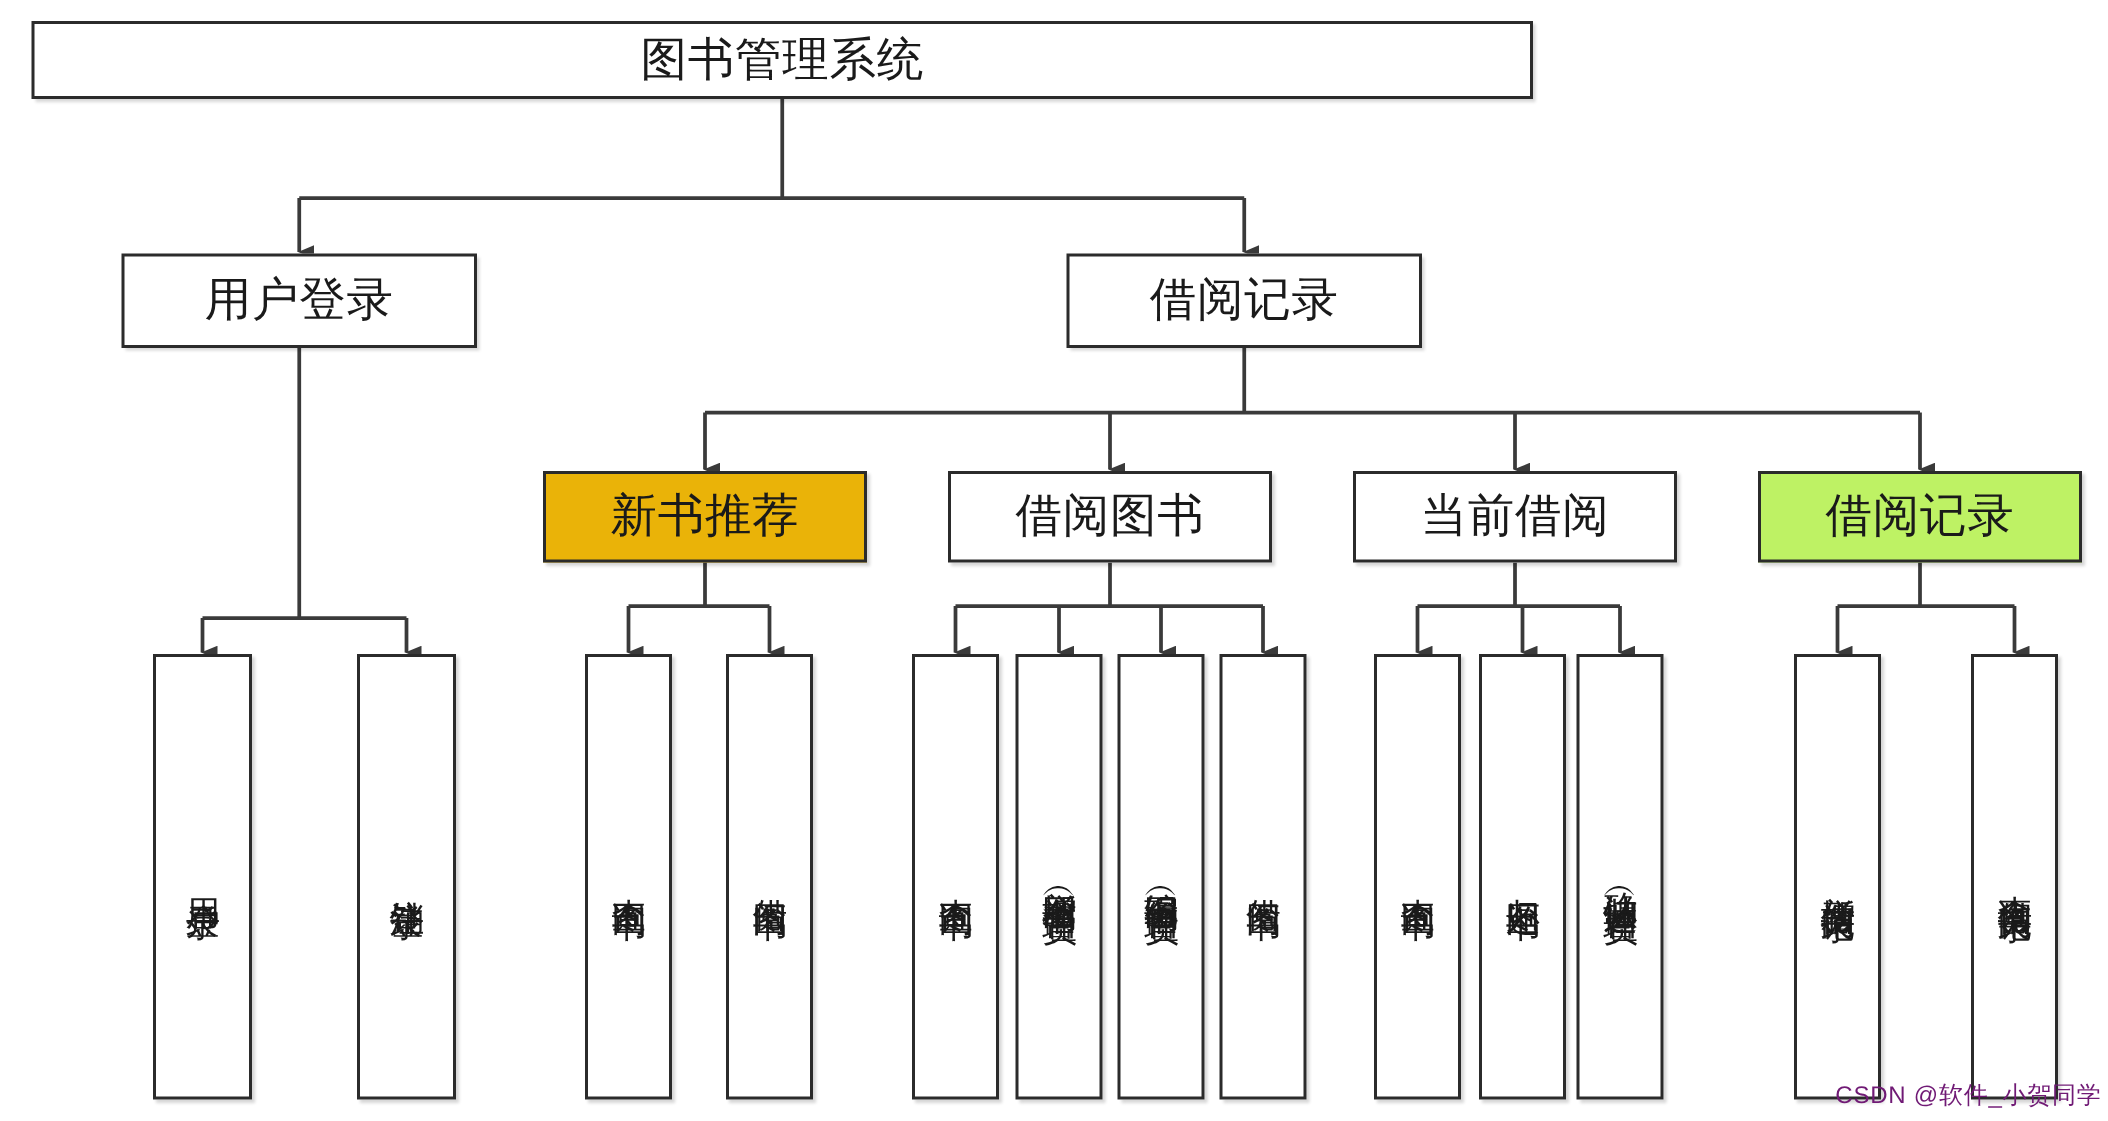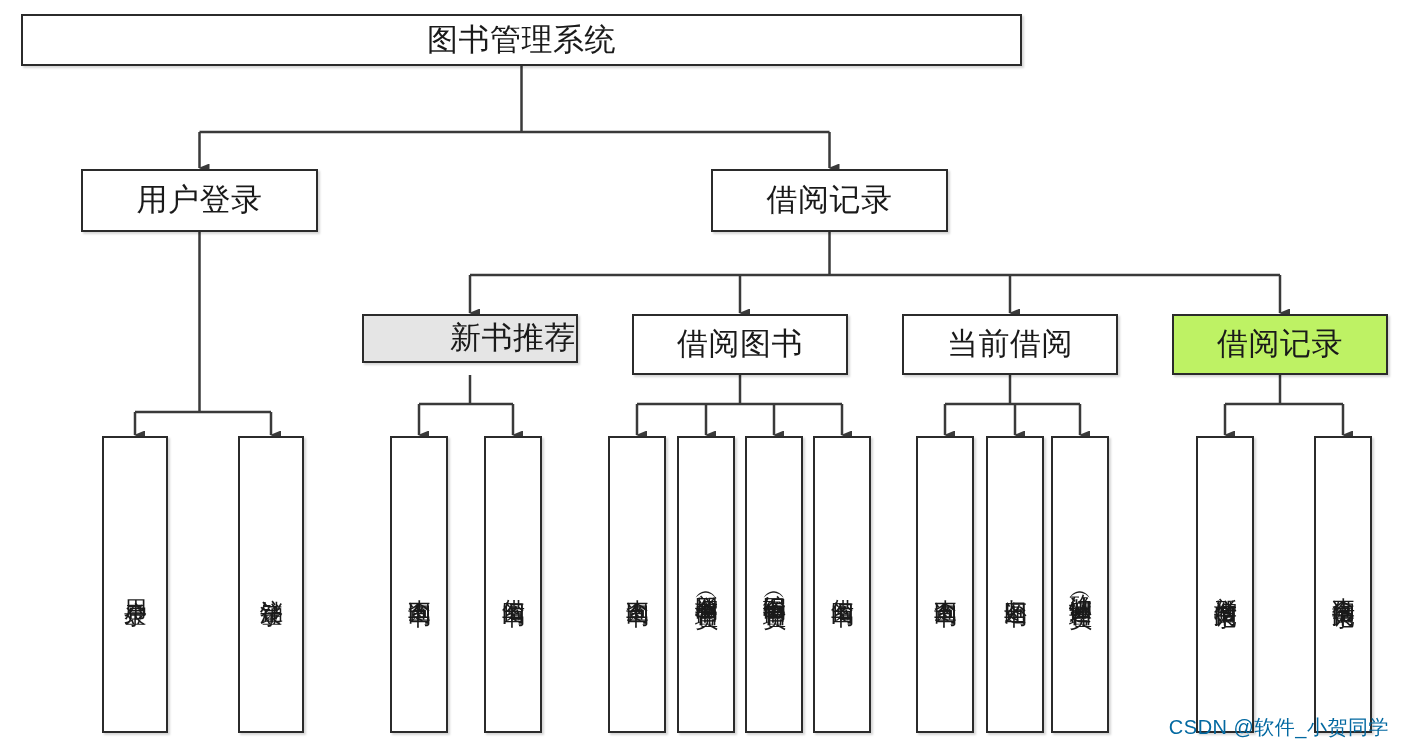--- a/index.html
+++ b/index.html
@@ -46,24 +46,24 @@
     font-size: 31px;
   }
   .node.vertical .node-label {
     font-size: 23px;
     writing-mode: vertical-rl;
     text-orientation: upright;
     letter-spacing: 2px;
   }
   .watermark {
     position: absolute;
-    right: 16px;
+    right: 4px;
     bottom: 6px;
-    font-size: 20px;
-    color: #0369a1;
+    font-size: 16px;
+    color: #701a75;
     z-index: 5;
     white-space: nowrap;
     letter-spacing: 0.5px;
   }
 </style>
 </head>
 <body>
 
 <div id="canvas">
   <svg id="wires" viewBox="0 0 1405 747" preserveAspectRatio="none">
@@ -112,21 +112,21 @@
   <div id="node-layer">
       <div class="node horizontal" style="left: 21px; top: 14px; width: 1001px; height: 52px; border-color: rgb(43, 43, 43); background: rgb(255, 255, 255);">
         <span class="node-label" style="color: rgb(26, 26, 26);">图书管理系统</span>
       </div>
       <div class="node horizontal" style="left: 81px; top: 169px; width: 237px; height: 63px; border-color: rgb(43, 43, 43); background: rgb(255, 255, 255);">
         <span class="node-label" style="color: rgb(26, 26, 26);">用户登录</span>
       </div>
       <div class="node horizontal" style="left: 711px; top: 169px; width: 237px; height: 63px; border-color: rgb(43, 43, 43); background: rgb(255, 255, 255);">
         <span class="node-label" style="color: rgb(26, 26, 26);">借阅记录</span>
       </div>
-      <div class="node horizontal" style="left: 362px; top: 314px; width: 216px; height: 49px; border-color: rgb(43, 43, 43); background: #e5e5e5; justify-content: flex-end;">
+      <div class="node horizontal" style="left: 362px; top: 314px; width: 216px; height: 61px; border-color: rgb(43, 43, 43); background: #eab308;">
         <span class="node-label" style="color: rgb(26, 26, 26);">新书推荐</span>
       </div>
       <div class="node horizontal" style="left: 632px; top: 314px; width: 216px; height: 61px; border-color: rgb(43, 43, 43); background: rgb(255, 255, 255);">
         <span class="node-label" style="color: rgb(26, 26, 26);">借阅图书</span>
       </div>
       <div class="node horizontal" style="left: 902px; top: 314px; width: 216px; height: 61px; border-color: rgb(43, 43, 43); background: rgb(255, 255, 255);">
         <span class="node-label" style="color: rgb(26, 26, 26);">当前借阅</span>
       </div>
       <div class="node horizontal" style="left: 1172px; top: 314px; width: 216px; height: 61px; border-color: rgb(43, 43, 43); background: #bef264;">
         <span class="node-label" style="color: rgb(26, 26, 26);">借阅记录</span>

